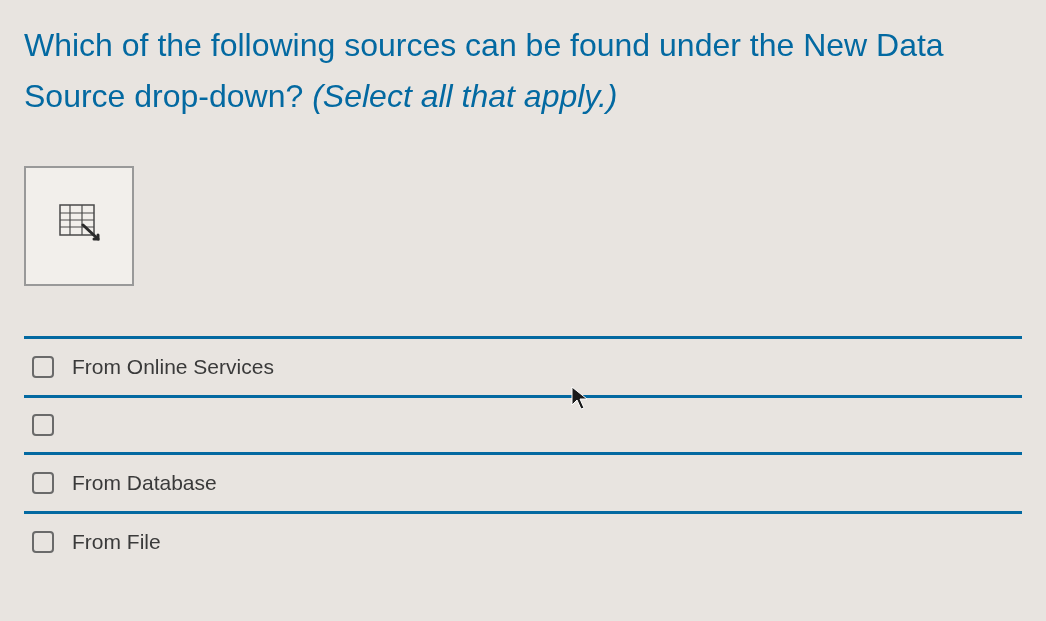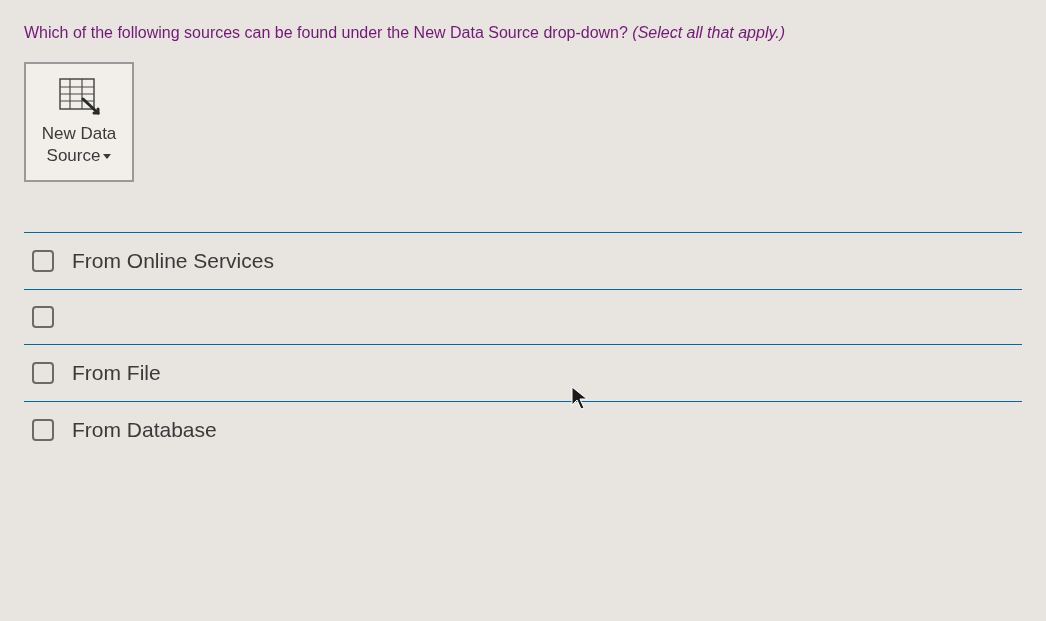--- a/index.html
+++ b/index.html
@@ -10,24 +10,24 @@
     body {
       font-family: -apple-system, BlinkMacSystemFont, "Segoe UI", Arial, sans-serif;
       background: #e8e4e0;
       width: 1046px;
       height: 621px;
       padding: 20px 24px;
       color: #2a2a2a;
       position: relative;
     }
     .question {
-      font-size: 16px;
+      font-size: 32px;
       line-height: 1.6;
-      color: #701a75;
-      margin-bottom: 16px;
+      color: #0369a1;
+      margin-bottom: 44px;
     }
     .question .instruction {
       font-style: italic;
     }
     .ribbon-button {
       display: inline-flex;
       flex-direction: column;
       align-items: center;
       justify-content: center;
       width: 110px;
@@ -57,21 +57,21 @@
       border-right: 4px solid transparent;
       border-top: 5px solid #3a3a3a;
     }
     .options {
       margin-top: 10px;
     }
     .option-row {
       display: flex;
       align-items: center;
       padding: 16px 8px;
-      border-top: 1px solid #0369a1;
+      border-top: 3px solid #0369a1;
       font-size: 21px;
       color: #3a3a3a;
     }
     .option-row:last-child {
       border-bottom: none;
     }
     .checkbox {
       width: 22px;
       height: 22px;
       border: 2px solid #6a6a6a;
@@ -103,41 +103,37 @@
       <rect x="2" y="2" width="34" height="30" fill="none" stroke="#4a4a4a" stroke-width="1.5"></rect>
       <line x1="2" y1="10" x2="36" y2="10" stroke="#4a4a4a" stroke-width="1.2"></line>
       <line x1="2" y1="17" x2="36" y2="17" stroke="#4a4a4a" stroke-width="1.2"></line>
       <line x1="2" y1="24" x2="36" y2="24" stroke="#4a4a4a" stroke-width="1.2"></line>
       <line x1="12" y1="2" x2="12" y2="32" stroke="#4a4a4a" stroke-width="1.2"></line>
       <line x1="24" y1="2" x2="24" y2="32" stroke="#4a4a4a" stroke-width="1.2"></line>
       <path d="M 25 22 L 40 36" stroke="#2a2a2a" stroke-width="3" stroke-linecap="round"></path>
       <path d="M 36 36 L 40 36 L 40 32" fill="none" stroke="#2a2a2a" stroke-width="3" stroke-linecap="round"></path>
     </svg>
   </span>
-  <div class="ribbon-label">
-    <span>New Data</span><br>
-    <span>Source</span><span class="dropdown-caret"></span>
-  </div>
 </div>
 
 <div class="options">
   <div class="option-row">
     <span class="checkbox"></span>
     <span>From Online Services</span>
   </div>
   <div class="option-row">
     <span class="checkbox"></span>
   </div>
   <div class="option-row">
     <span class="checkbox"></span>
-    <span>From File</span>
+    <span>From Database</span>
   </div>
   <div class="option-row">
     <span class="checkbox"></span>
-    <span>From Database</span>
+    <span>From File</span>
   </div>
 </div>
 
 <svg class="cursor" width="20" height="26" viewBox="0 0 20 26">
   <path d="M 2 2 L 2 20 L 7 15 L 11 24 L 14 23 L 10 14 L 17 14 Z" fill="#1a1a1a" stroke="#fff" stroke-width="1"></path>
 </svg>
 
 
 
 

